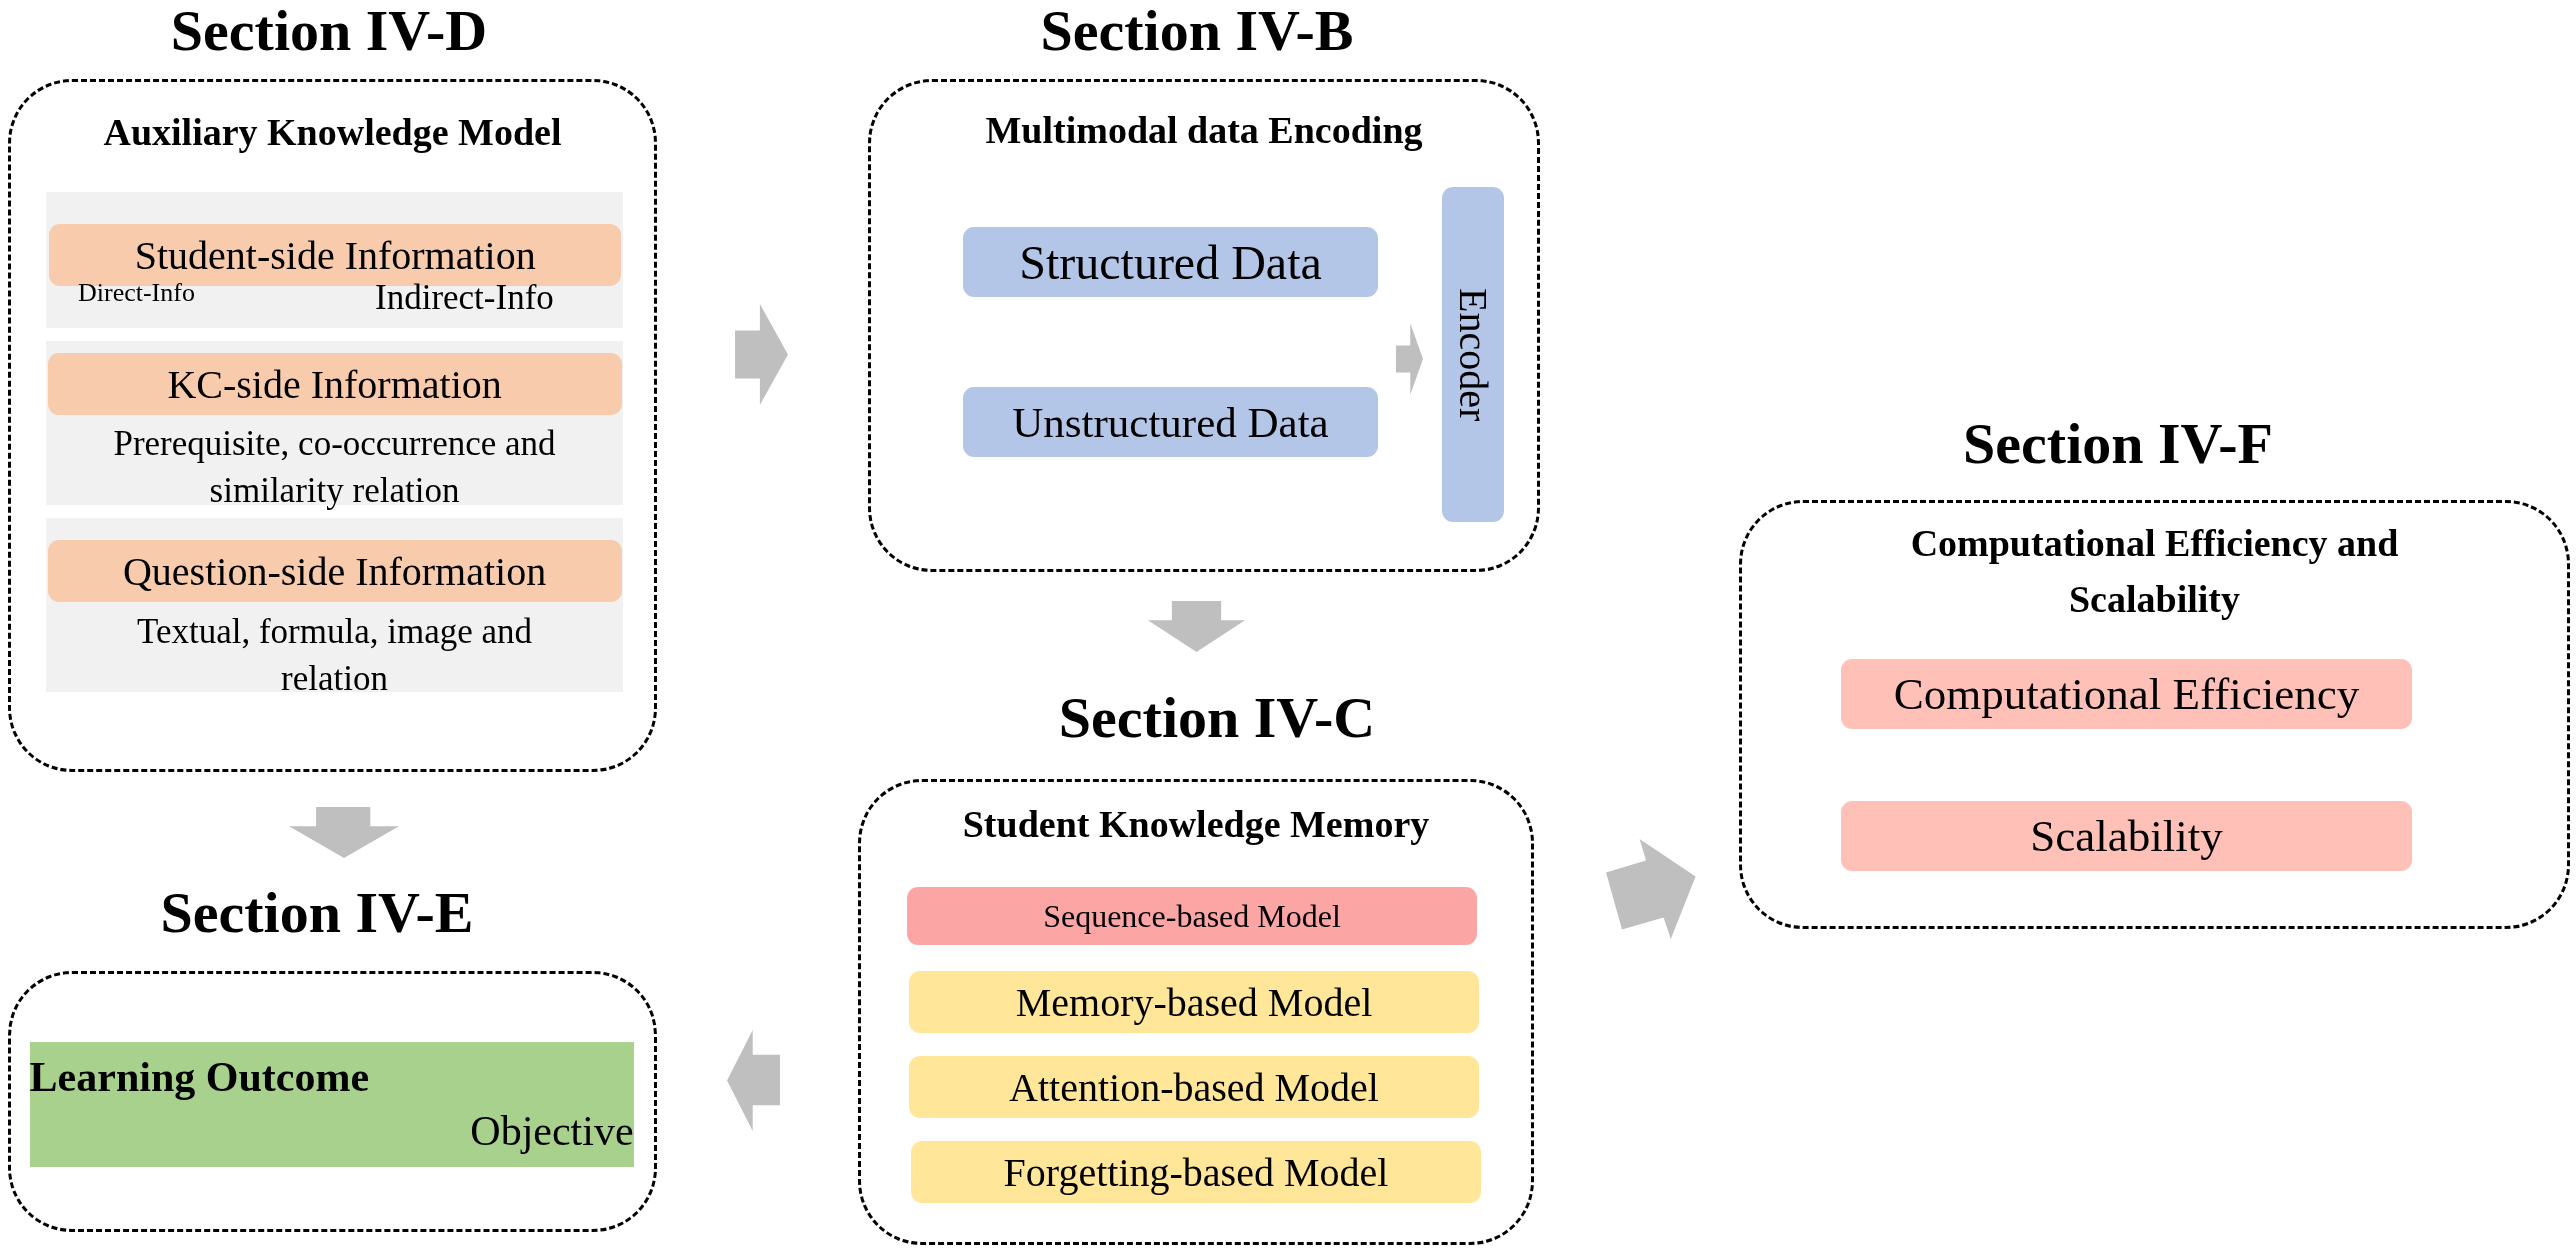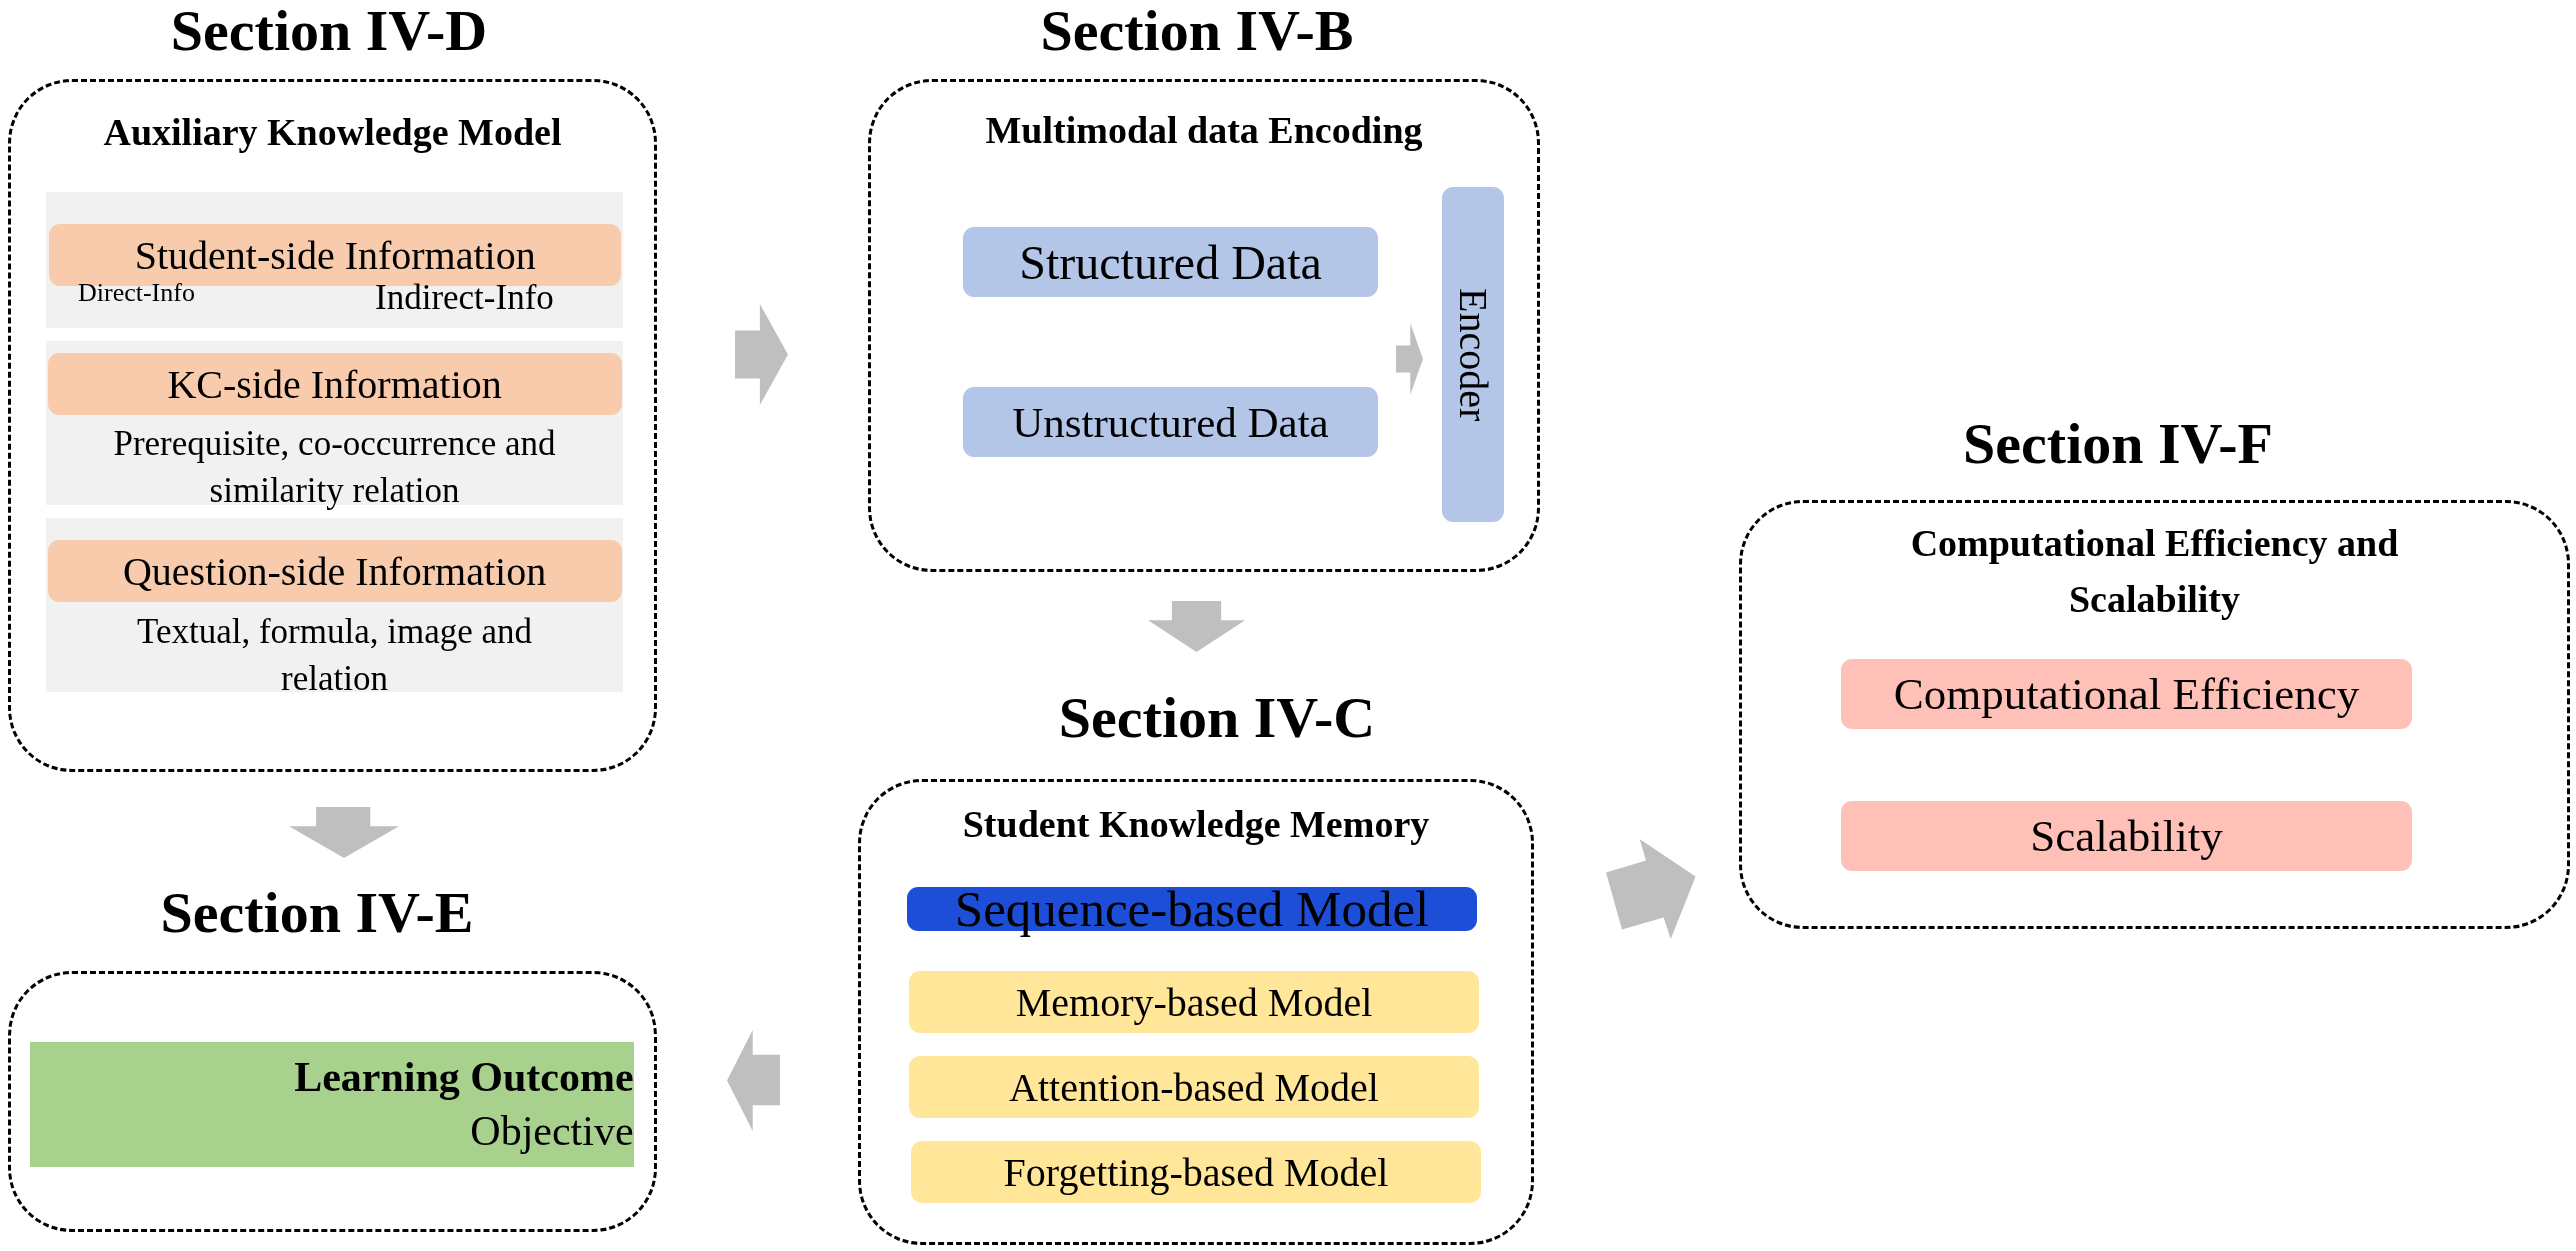--- a/index.html
+++ b/index.html
@@ -61,33 +61,33 @@
 </svg>
 
 <svg class="arrow" style="left:1148px; top:601px;" width="97" height="51" viewBox="0 0 122 64">
   <polygon points="30,0 92,0 92,24 122,24 61,64 0,24 30,24" fill="#bfbfbf"></polygon>
 </svg>
 
 <div class="section-title" style="left:1217px; top:689px;">Section IV-C</div>
 <div class="dash-box" style="left:858px; top:779px; width:676px; height:466px;">
   <div class="box-title" style="top:17.6px;">Student Knowledge Memory</div>
 </div>
-<div class="pill" style="left:907px; top:887px; width:570px; height:44px; background:#1d4ed8; font-size:51px;">Sequence-based Model</div>
+<div class="pill" style="left:907px; top:887px; width:570px; height:58px; background:#fca5a5; font-size:32px;">Sequence-based Model</div>
 <div class="pill" style="left:909px; top:971px; width:570px; height:62px; background:#ffe699; font-size:40px;">Memory-based Model</div>
 <div class="pill" style="left:909px; top:1056px; width:570px; height:62px; background:#ffe699; font-size:40px;">Attention-based Model</div>
 <div class="pill" style="left:911px; top:1141px; width:570px; height:62px; background:#ffe699; font-size:40px;">Forgetting-based Model</div>
 
 <svg class="arrow" style="left:289px; top:807px;" width="110" height="51" viewBox="0 0 138 64">
   <polygon points="34,0 102,0 102,24 138,24 69,64 0,24 34,24" fill="#bfbfbf"></polygon>
 </svg>
 
 <div class="section-title" style="left:317px; top:884px;">Section IV-E</div>
 <div class="dash-box" style="left:8px; top:971px; width:649px; height:261px;"></div>
 <div class="abs" style="left:29.6px; top:1042px; width:604px; height:125px; background:#a9d18e;">
-  <div class="abs" style="left:0; right:0; top:11.2px; text-align:right; font-weight:bold; font-size:42px;padding-left:35px;">Learning Outcome</div>
+  <div class="abs" style="left:0; right:0; top:11.2px; text-align:left; font-weight:bold; font-size:42px;">Learning Outcome</div>
   <div class="abs" style="left:0; right:0; top:65px; text-align:right; font-weight:normal; font-size:42px;">Objective</div>
 </div>
 
 <svg class="arrow" style="left:727px; top:1030px;" width="53" height="101" viewBox="0 0 66 126">
   <polygon points="66,31 32,31 32,0 0,63 32,126 32,94 66,94" fill="#bfbfbf"></polygon>
 </svg>
 
 <svg class="arrow" style="left:1606px; top:835px;" width="100" height="104" viewBox="0 0 125 130">
   <polygon points="0,47 50,32 42,5 112,52 81,130 72,103 20,118" fill="#bfbfbf"></polygon>
 </svg>

